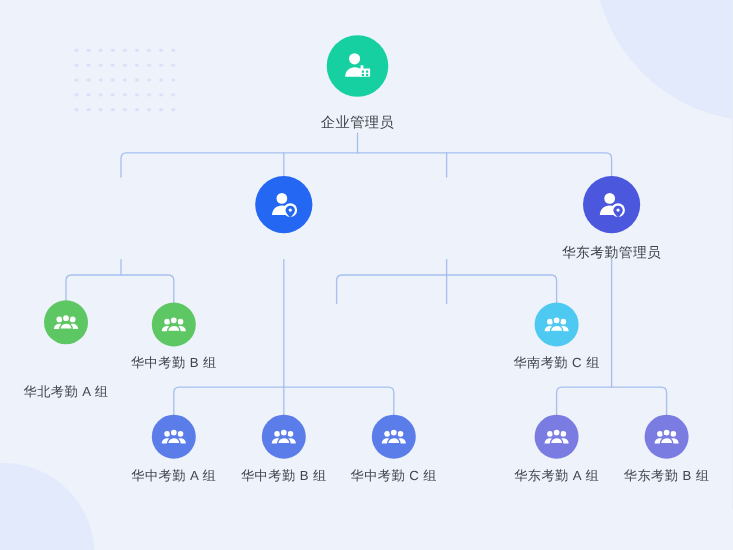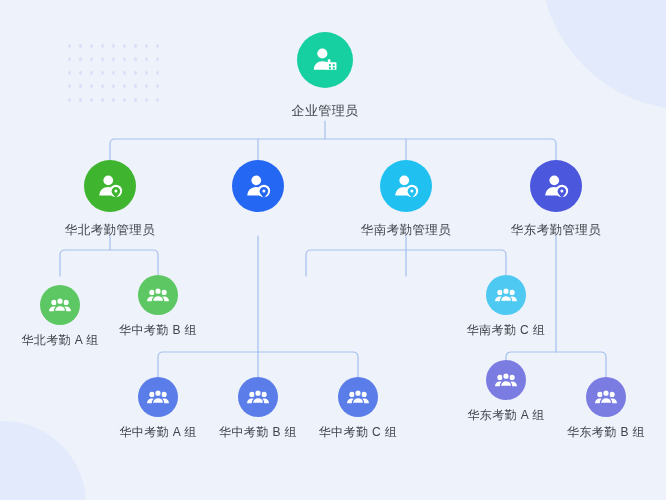--- a/index.html
+++ b/index.html
@@ -123,56 +123,40 @@
 
   <div class="node lvl1 c-root" style="left:265px;top:32px;">
     <div class="disc">
       <svg>
           <use href="#icon-admin"></use>
         </svg>
     </div>
     <div class="node-label">企业管理员</div>
   </div>
 
-  <div class="node lvl2 c-north" style="left:50px;top:160px;">
+
+  <div class="node lvl2 c-central" style="left:198px;top:160px;">
     <div class="disc">
       <svg>
           <use href="#icon-person-pin"></use>
         </svg>
     </div>
-    <div class="node-label">华北考勤管理员</div>
-  </div>
-
-  <div class="node lvl2 c-central" style="left:198px;top:160px;">
+  </div>
+
+
+  <div class="node lvl2 c-east" style="left:496px;top:160px;">
     <div class="disc">
       <svg>
           <use href="#icon-person-pin"></use>
         </svg>
     </div>
-  </div>
-
-  <div class="node lvl2 c-south" style="left:346px;top:160px;">
-    <div class="disc">
-      <svg>
-          <use href="#icon-person-pin"></use>
-        </svg>
-    </div>
-    <div class="node-label">华南考勤管理员</div>
-  </div>
-
-  <div class="node lvl2 c-east" style="left:496px;top:160px;">
-    <div class="disc">
-      <svg>
-          <use href="#icon-person-pin"></use>
-        </svg>
-    </div>
     <div class="node-label">华东考勤管理员</div>
   </div>
 
-  <div class="node lvl3 c-north-l" style="left:0px;top:285px;">
+  <div class="node lvl3 c-north-l" style="left:0px;top:273px;gap:28px;">
     <div class="disc">
       <svg>
           <use href="#icon-people-group"></use>
         </svg>
     </div>
     <div class="node-label">华北考勤 A 组</div>
   </div>
 
   <div class="node lvl3 c-north-l" style="left:98px;top:275px;">
     <div class="disc">
@@ -214,21 +198,21 @@
 
   <div class="node lvl3 c-central-l" style="left:298px;top:377px;">
     <div class="disc">
       <svg>
           <use href="#icon-people-group"></use>
         </svg>
     </div>
     <div class="node-label">华中考勤 C 组</div>
   </div>
 
-  <div class="node lvl3 c-east-l" style="left:446px;top:360px;">
+  <div class="node lvl3 c-east-l" style="left:446px;top:377px;">
     <div class="disc">
       <svg>
           <use href="#icon-people-group"></use>
         </svg>
     </div>
     <div class="node-label">华东考勤 A 组</div>
   </div>
 
   <div class="node lvl3 c-east-l" style="left:546px;top:377px;">
     <div class="disc">

